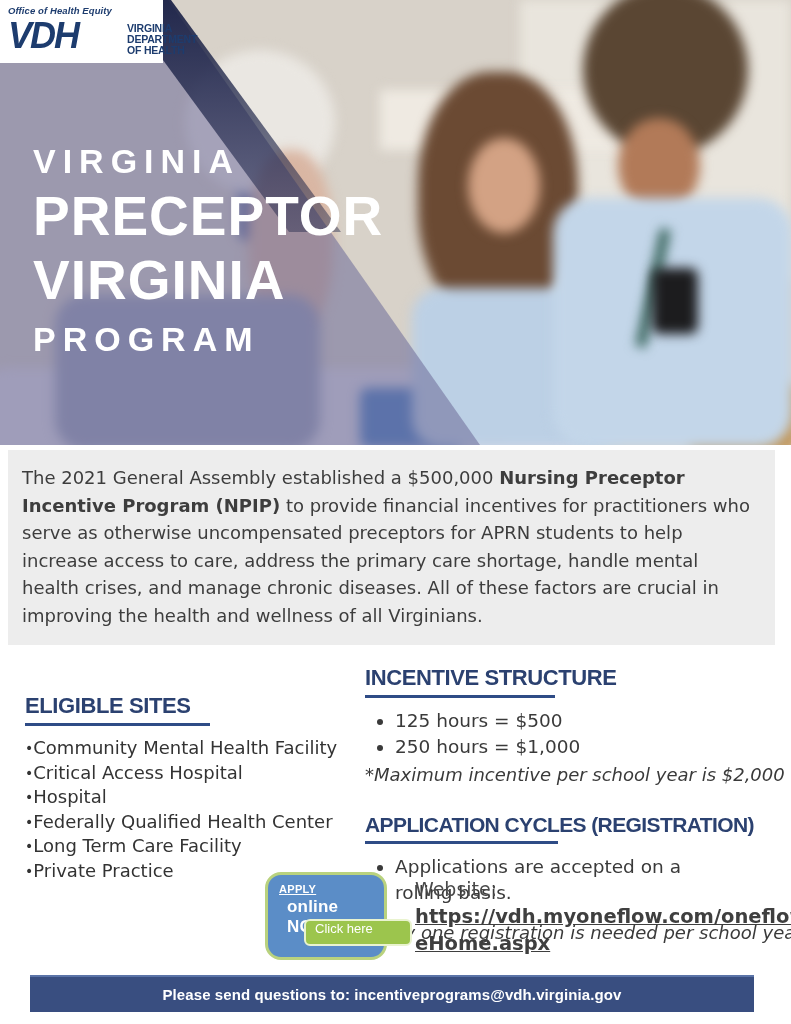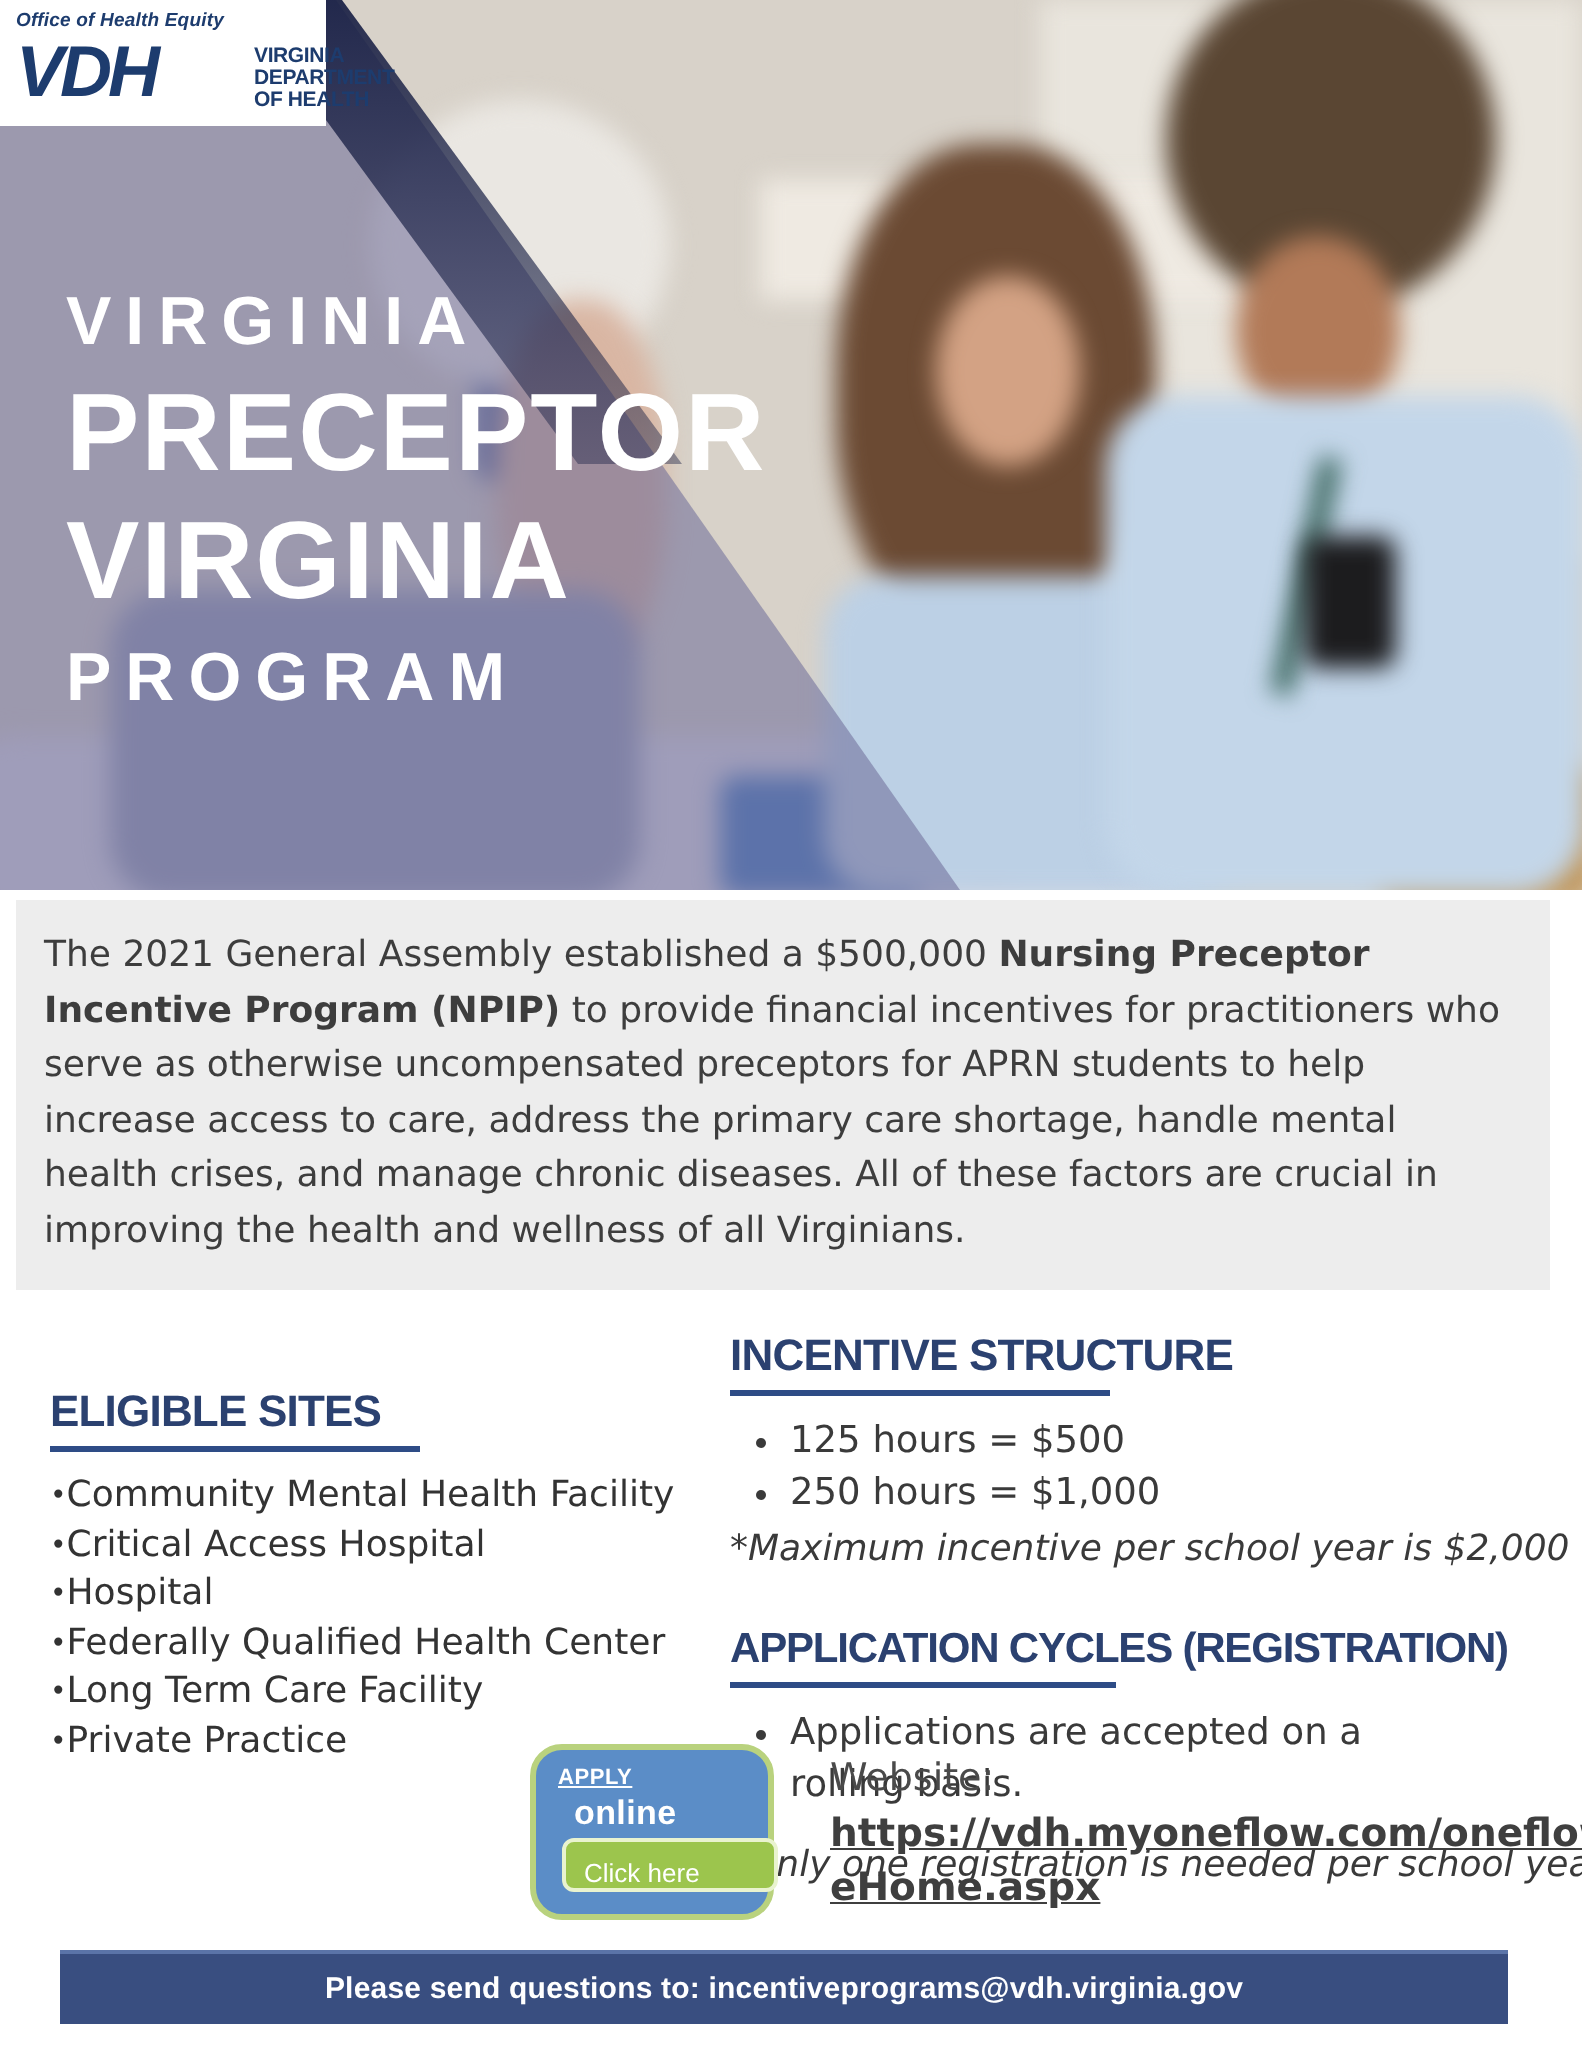--- a/index.html
+++ b/index.html
@@ -117,23 +117,23 @@
   
   .apply-row { position: absolute; left: 265px; top: 872px; display: flex; gap: 28px; z-index: 6; }
   .apply-btn {
     position: relative; width: 122px; height: 88px;
     background: #5b8dc7; border: 3px solid #b9d27e; border-radius: 16px;
     cursor: pointer;
   }
   .apply-l1 { color: #fff; font-weight: bold; font-size: 11px; margin: 8px 0 0 11px; letter-spacing: 0.3px; text-decoration: underline; }
   .apply-l2 { color: #fff; font-weight: bold; font-size: 17px; margin: 2px 0 0 19px; letter-spacing: 0.2px; }
   .click-pill {
-    position: absolute; left: 13px; top: 44px; width: 108px; height: 27px;
+    position: absolute; left: 36px; top: 44px; width: 108px; height: 27px;
     background: #9cc54d; border: 2px solid #e9f3cf; border-radius: 6px;
-    display: flex; align-items: flex-end; overflow: hidden; gap: 48px;
+    display: flex; align-items: flex-start; overflow: hidden; gap: 48px;
   }
   .click-label { color: #ffffff; font-size: 13px; padding: 0 6px 0 9px; white-space: nowrap; }
   .chev-box { background: #8ab33c; height: 100%; flex: 1; display: flex; align-items: center; justify-content: center; }
 
   
   .website { font-family: "DejaVu Sans", sans-serif; margin-top: 4px; }
   .website-label { font-size: 19px; color: #4a4a4a; line-height: 27px; }
   .website-link { font-size: 19.5px; font-weight: bold; color: #3f3f3f; text-decoration: underline; line-height: 27px; cursor: pointer; }
 
   

